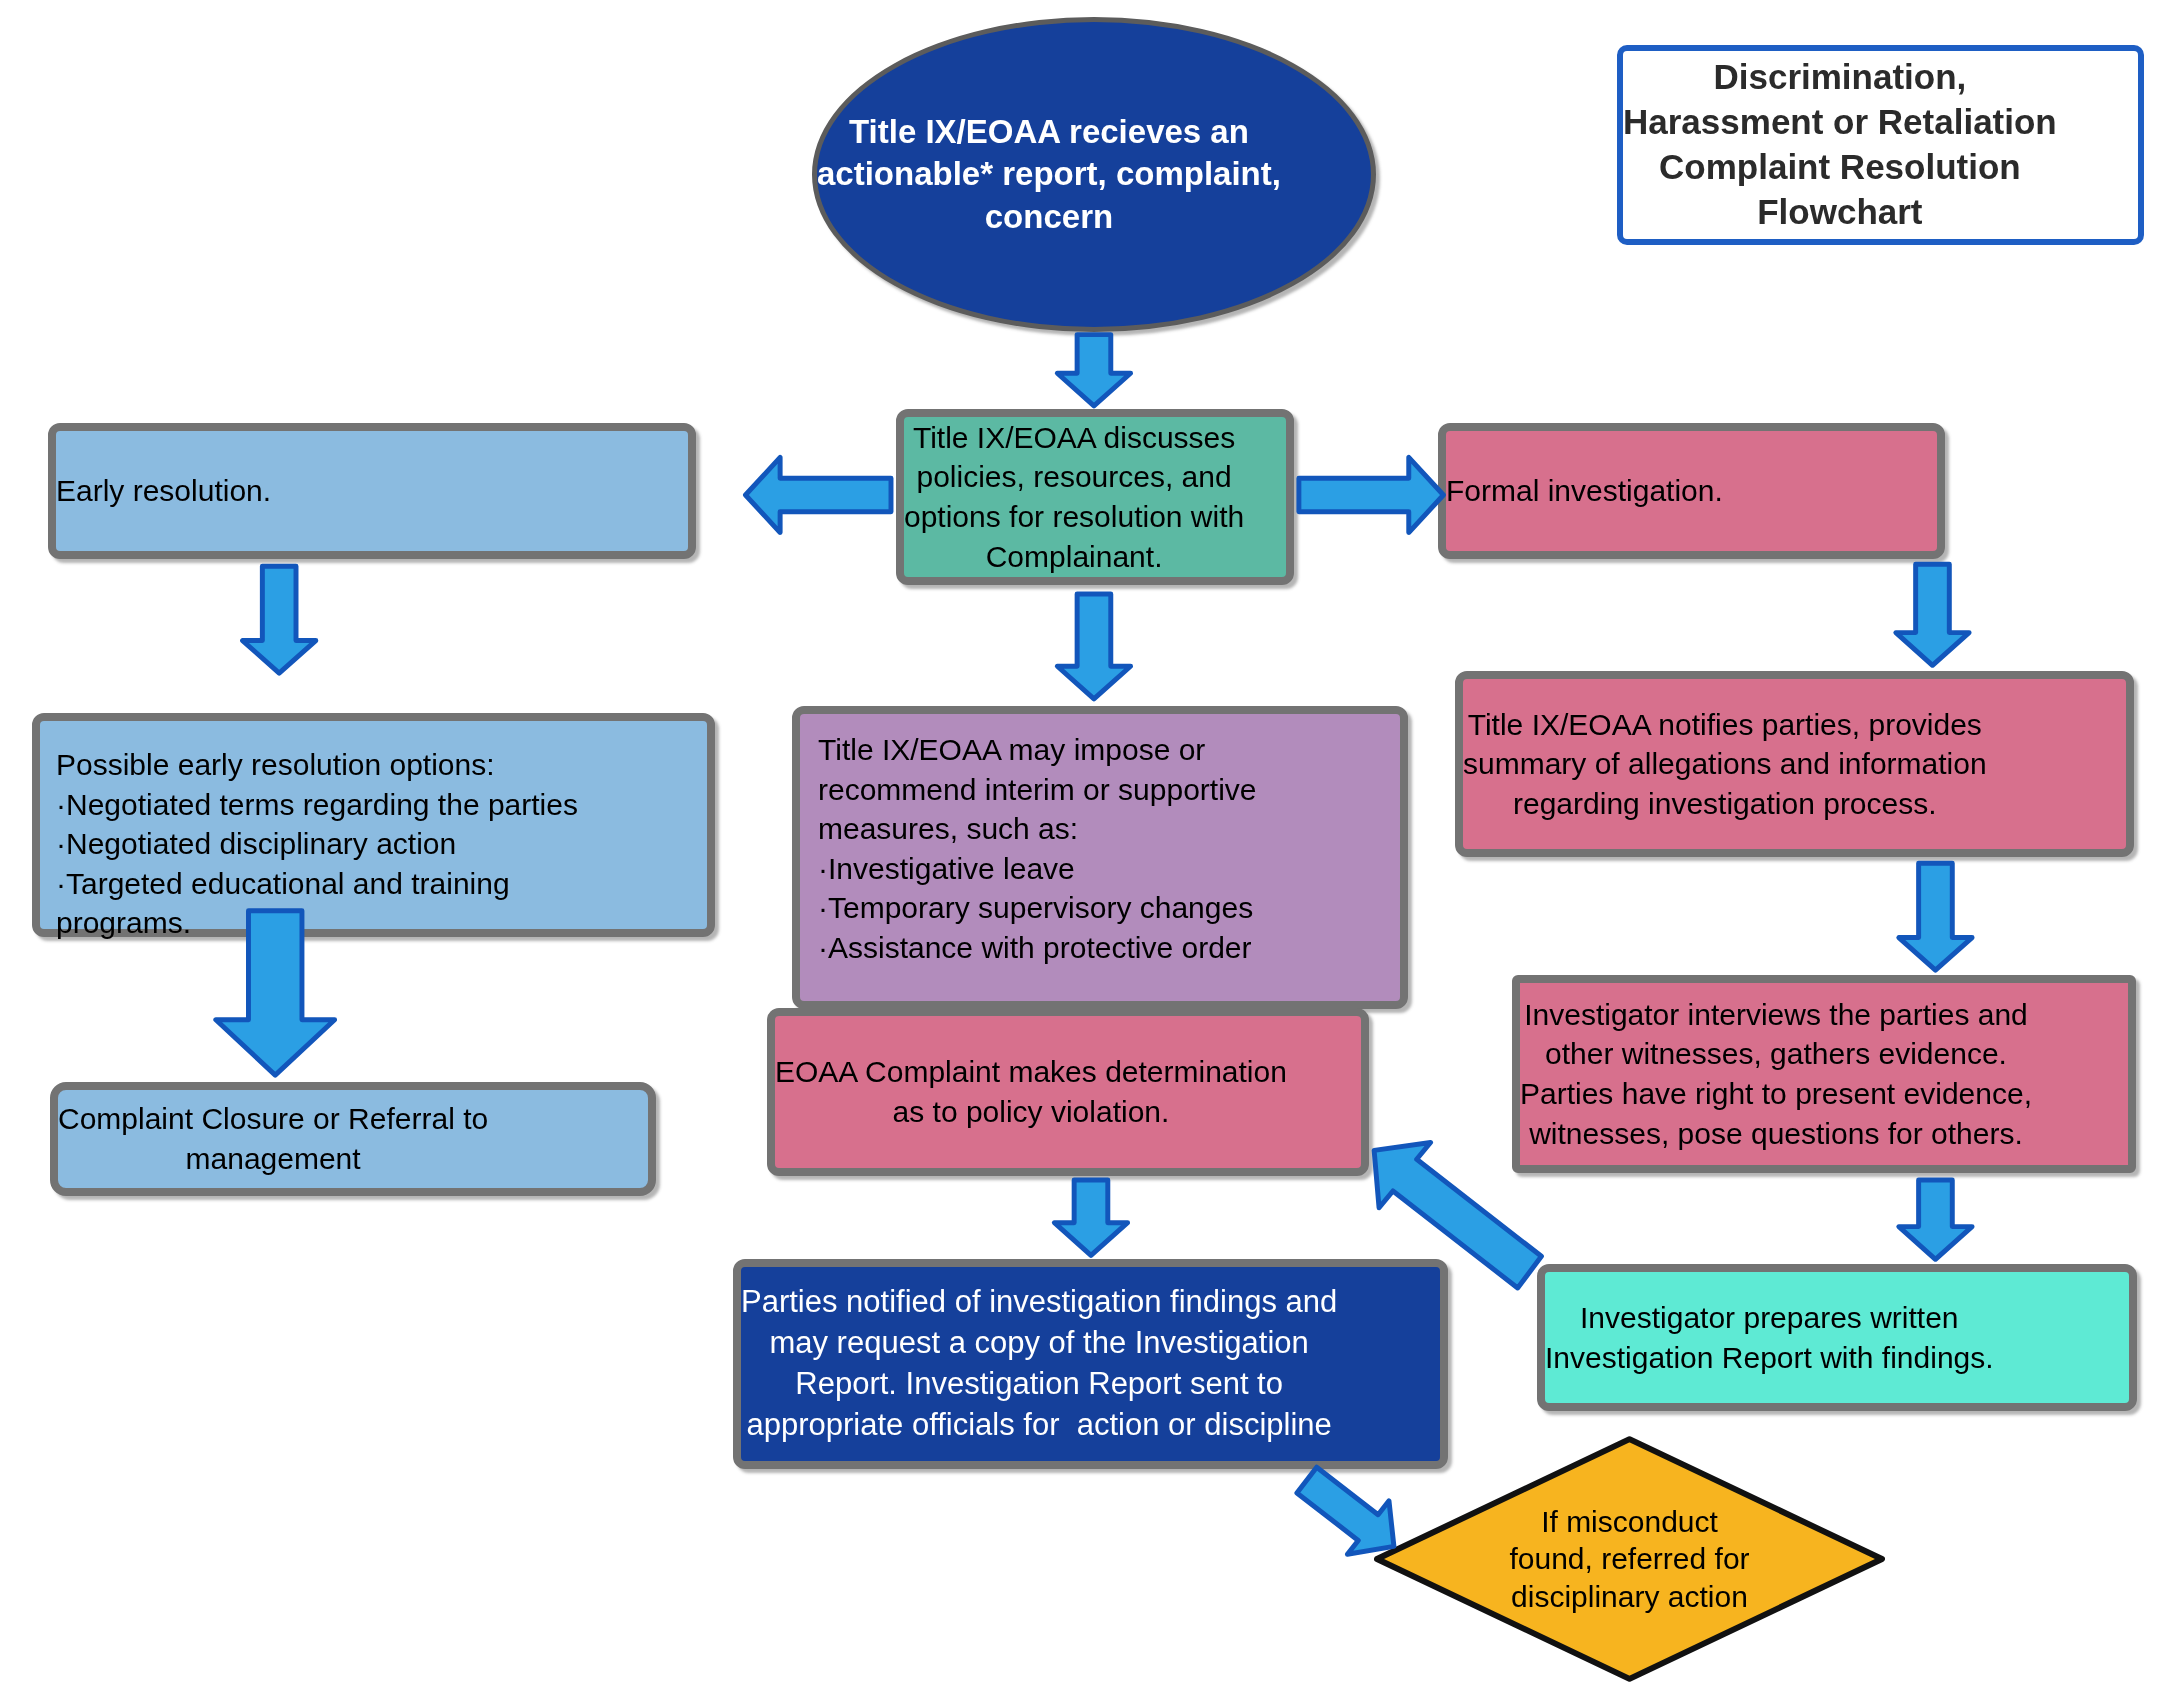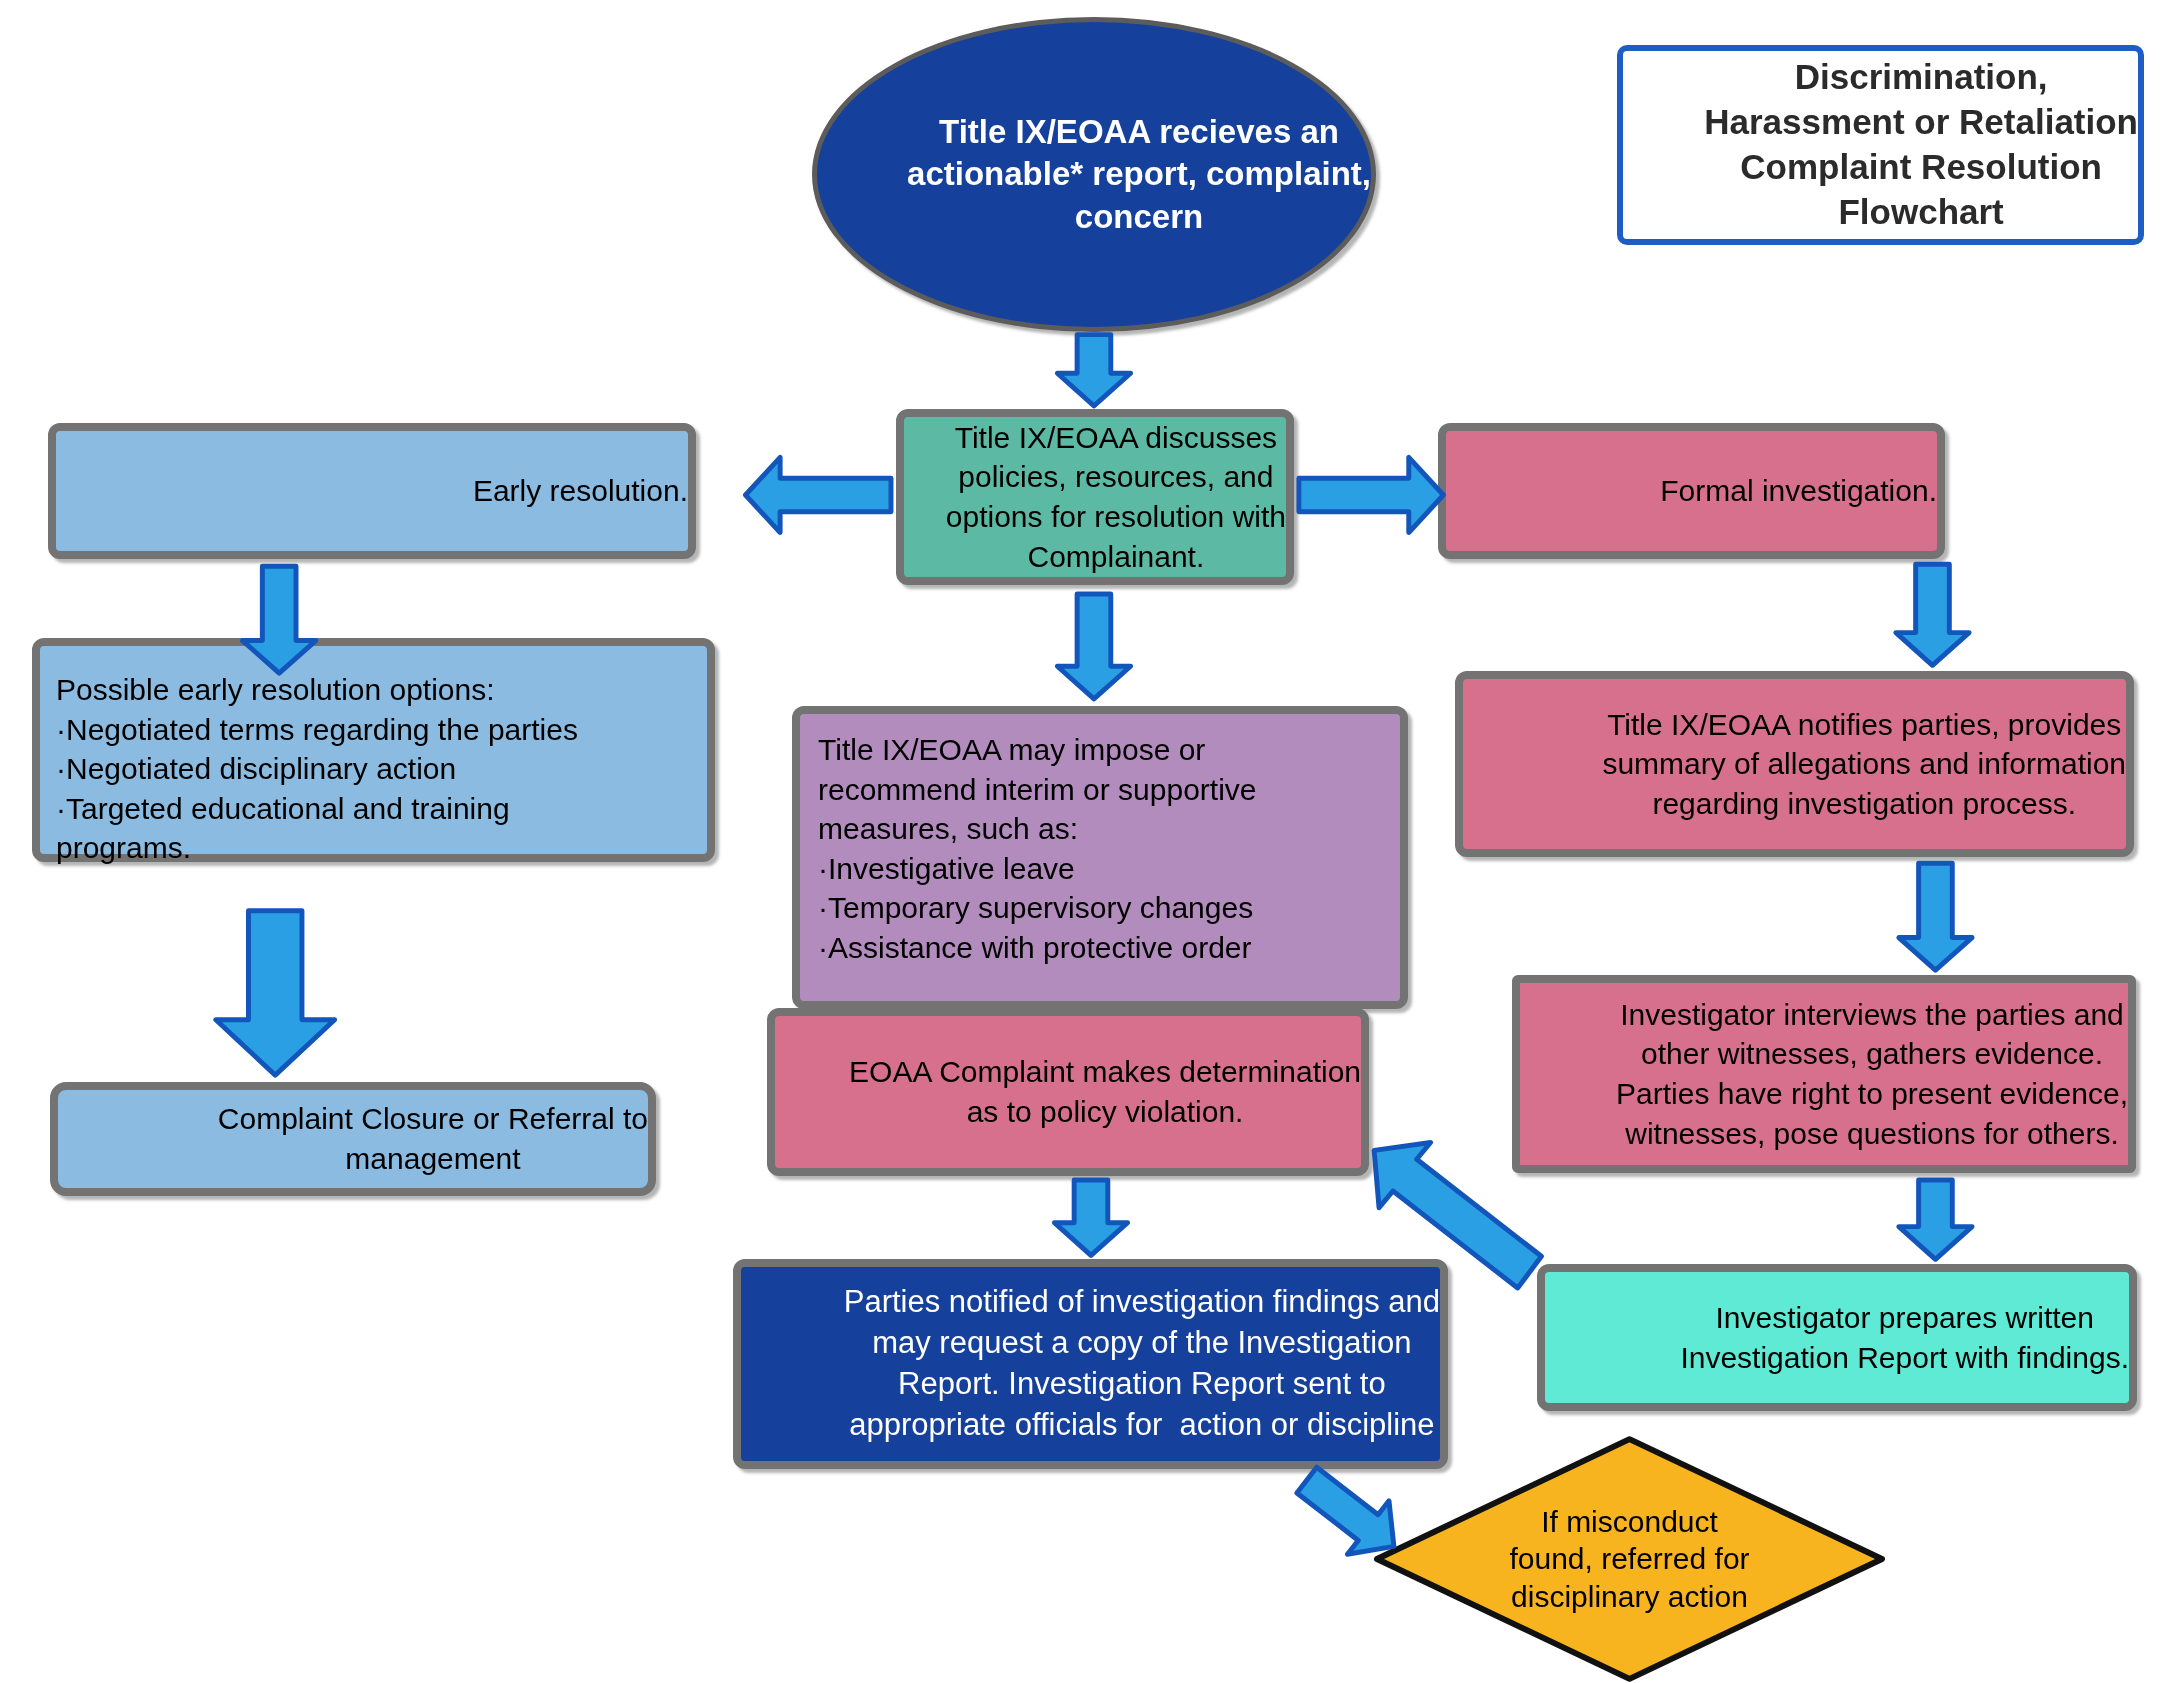--- a/index.html
+++ b/index.html
@@ -1,20 +1,20 @@
 <!DOCTYPE html>
 <html><head>
 <meta charset="utf-8">
 <style>
   html,body{margin:0;padding:0;background:#ffffff;}
   .stage{
     position:relative;width:2178px;height:1683px;background:#ffffff;overflow:hidden;
     font-family:"Liberation Sans","DejaVu Sans",sans-serif;color:#000;
   }
-  .node{position:absolute;box-sizing:border-box;display:flex;align-items:center;justify-content:flex-end;}
+  .node{position:absolute;box-sizing:border-box;display:flex;align-items:center;justify-content:flex-start;}
   .box{border:8px solid #737373;border-radius:12px;box-shadow:4px 4px 3px rgba(90,90,90,0.45);}
   .txt{white-space:pre-wrap;font-size:30px;line-height:1.32;text-align:center;}
   .txt.left{text-align:left;}
   .txt.bold{font-weight:bold;}
   .txt.white{color:#ffffff;}
 
   .ellipse{
     left:812px;top:17px;width:564px;height:315px;border-radius:50%;
     background:#15409b;border:5px solid #5c5c5c;box-shadow:4px 4px 3px rgba(90,90,90,0.45);
   }
@@ -22,21 +22,21 @@
 
   .titlebox{
     left:1617px;top:45px;width:527px;height:200px;background:#ffffff;
     border:6px solid #1e5ec4;border-radius:10px;
   }
   .titlebox .txt{font-size:35px;line-height:1.28;color:#2b2b2b;}
 
   .teal{left:896px;top:409px;width:398px;height:176px;background:#5cb9a3;}
   .early{left:48px;top:423px;width:648px;height:136px;background:#8bbbe0;}
   .formal{left:1438px;top:423px;width:507px;height:136px;background:#d7708d;}
-  .options{left:32px;top:638px;width:683px;height:224px;background:#8bbbe0;justify-content:flex-start;align-items:flex-start;padding:24px 12px 12px 16px;}
+  .options{left:32px;top:713px;width:683px;height:224px;background:#8bbbe0;justify-content:flex-start;align-items:flex-start;padding:24px 12px 12px 16px;}
   .interim{left:792px;top:706px;width:616px;height:303px;background:#b28cbc;justify-content:flex-start;align-items:flex-start;padding:16px 12px 12px 18px;}
   .notifies{left:1455px;top:671px;width:679px;height:186px;background:#d7708d;}
   .closure{left:50px;top:1082px;width:606px;height:114px;background:#8bbbe0;border-radius:16px;}
   .interviews{left:1512px;top:975px;width:624px;height:198px;background:#d7708d;border-radius:6px;}
   .determination{left:767px;top:1008px;width:602px;height:168px;background:#d7708d;}
   .prepares{left:1537px;top:1264px;width:600px;height:147px;background:#5eead4;}
   .notified{left:733px;top:1259px;width:715px;height:210px;background:#15409b;}
   .notified .txt{font-size:31px;}
 
   .shape-wrap{position:absolute;}

